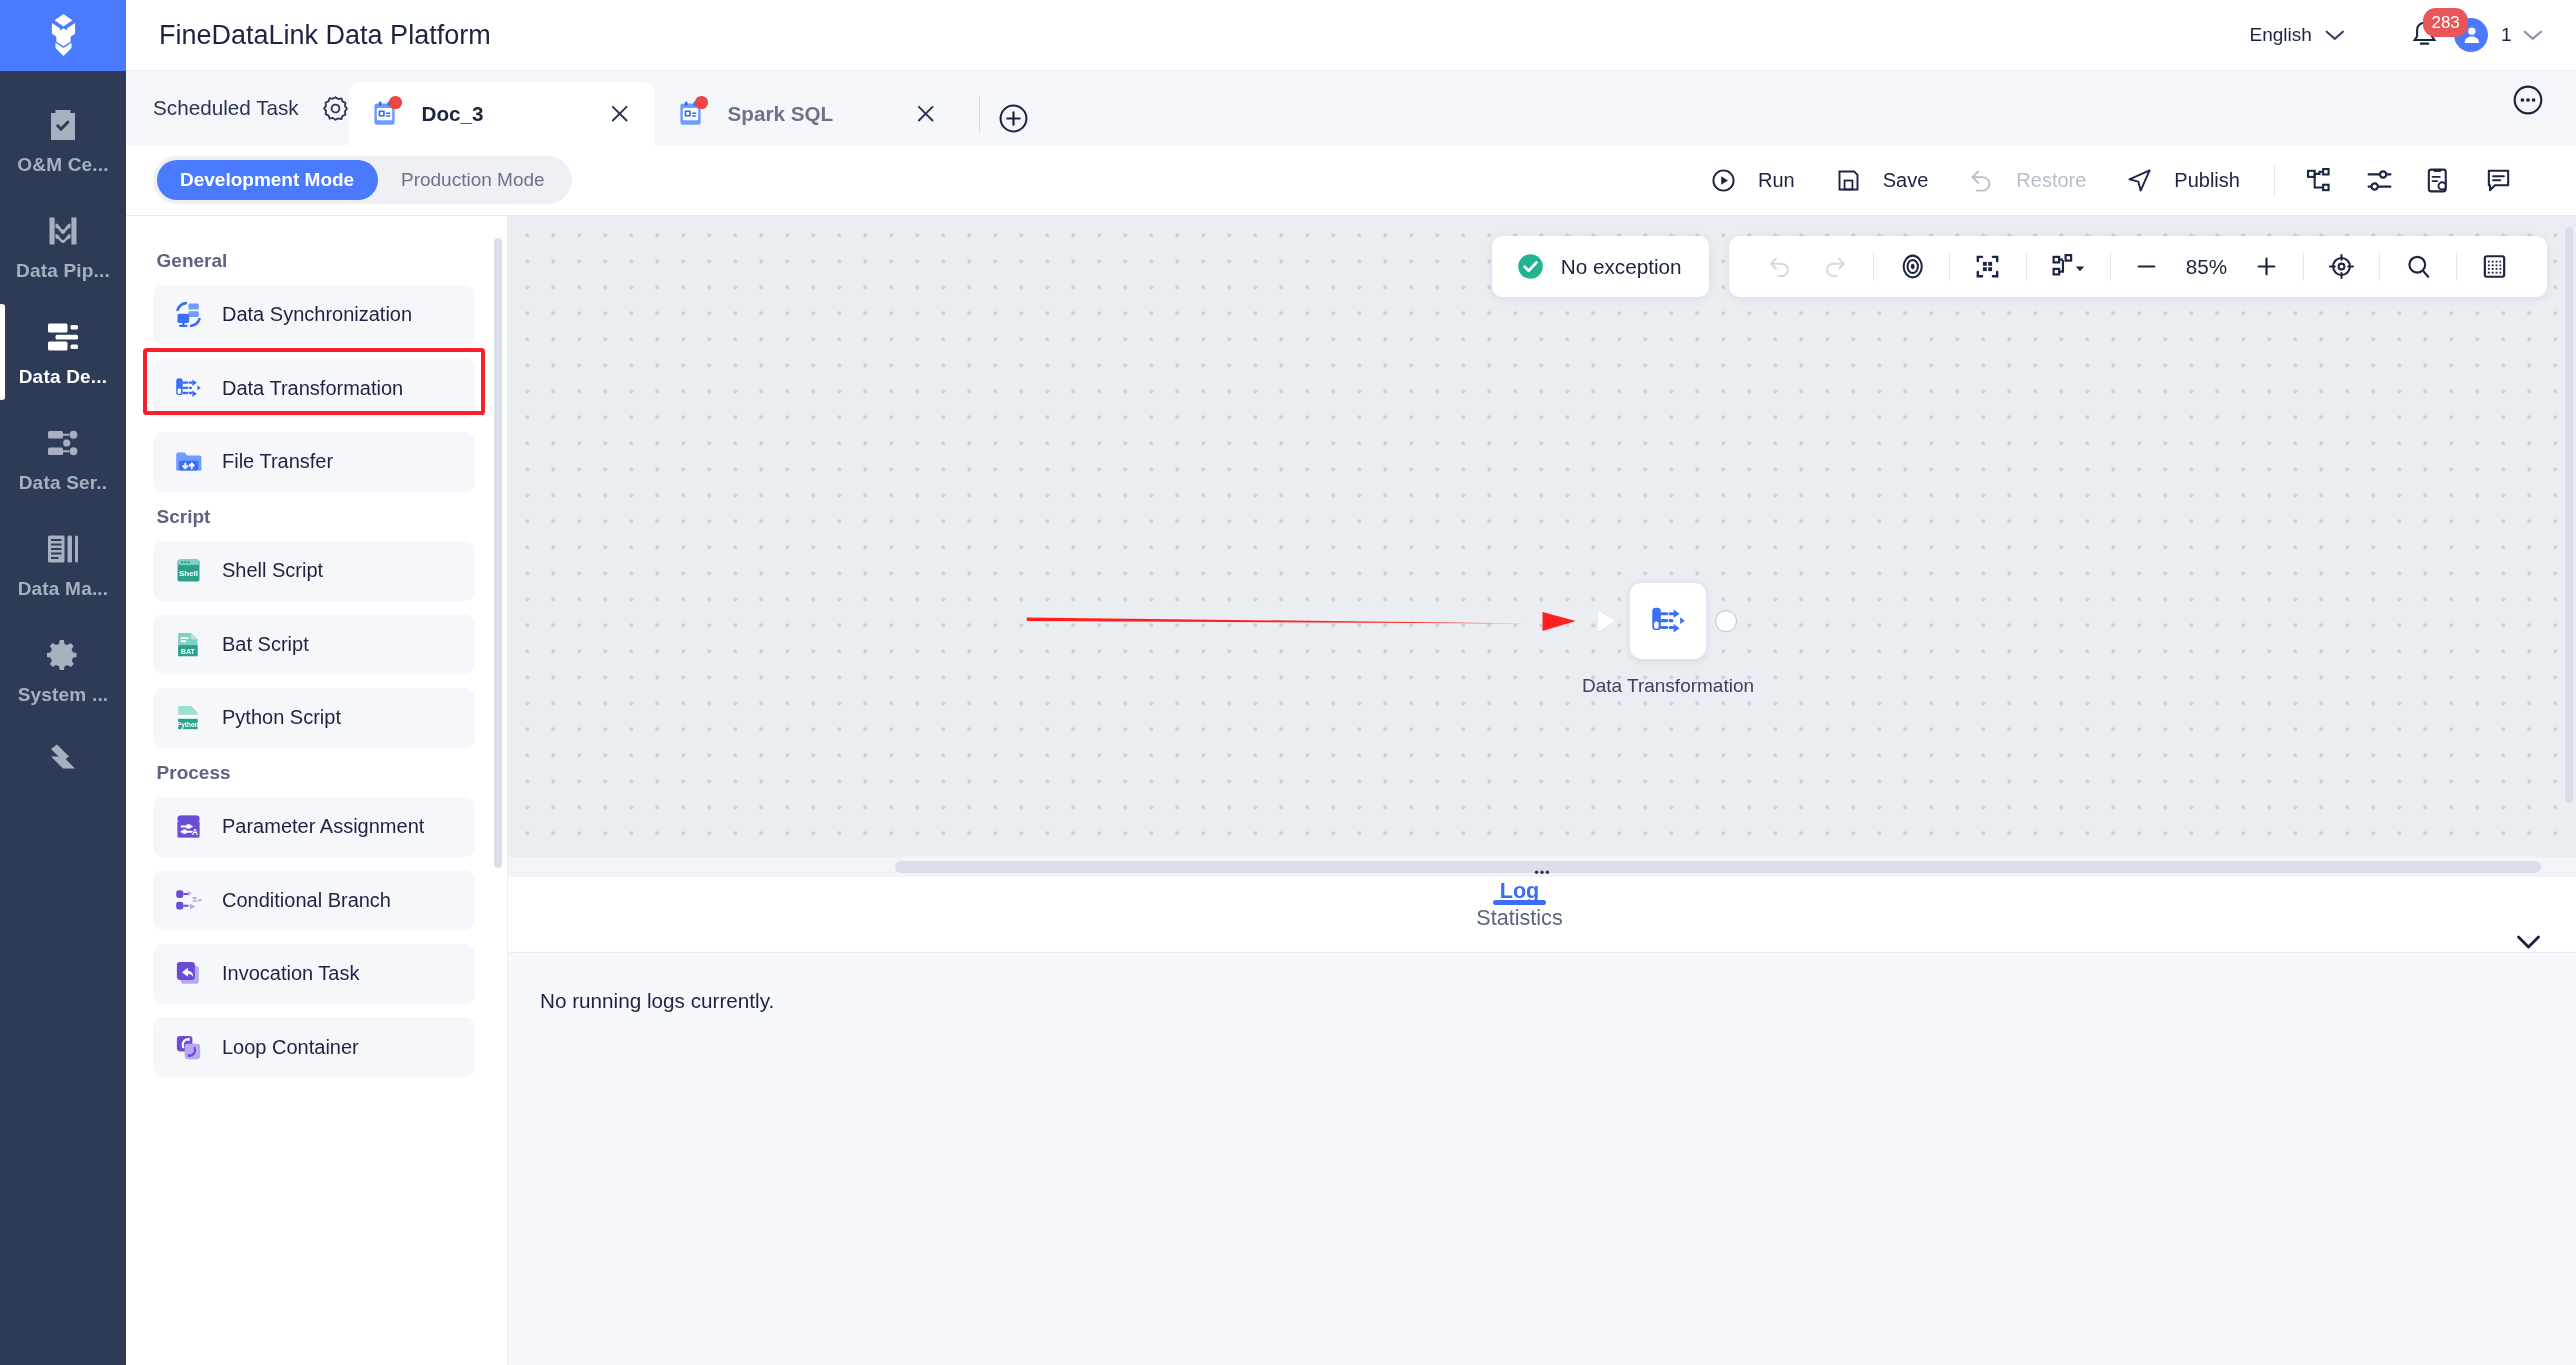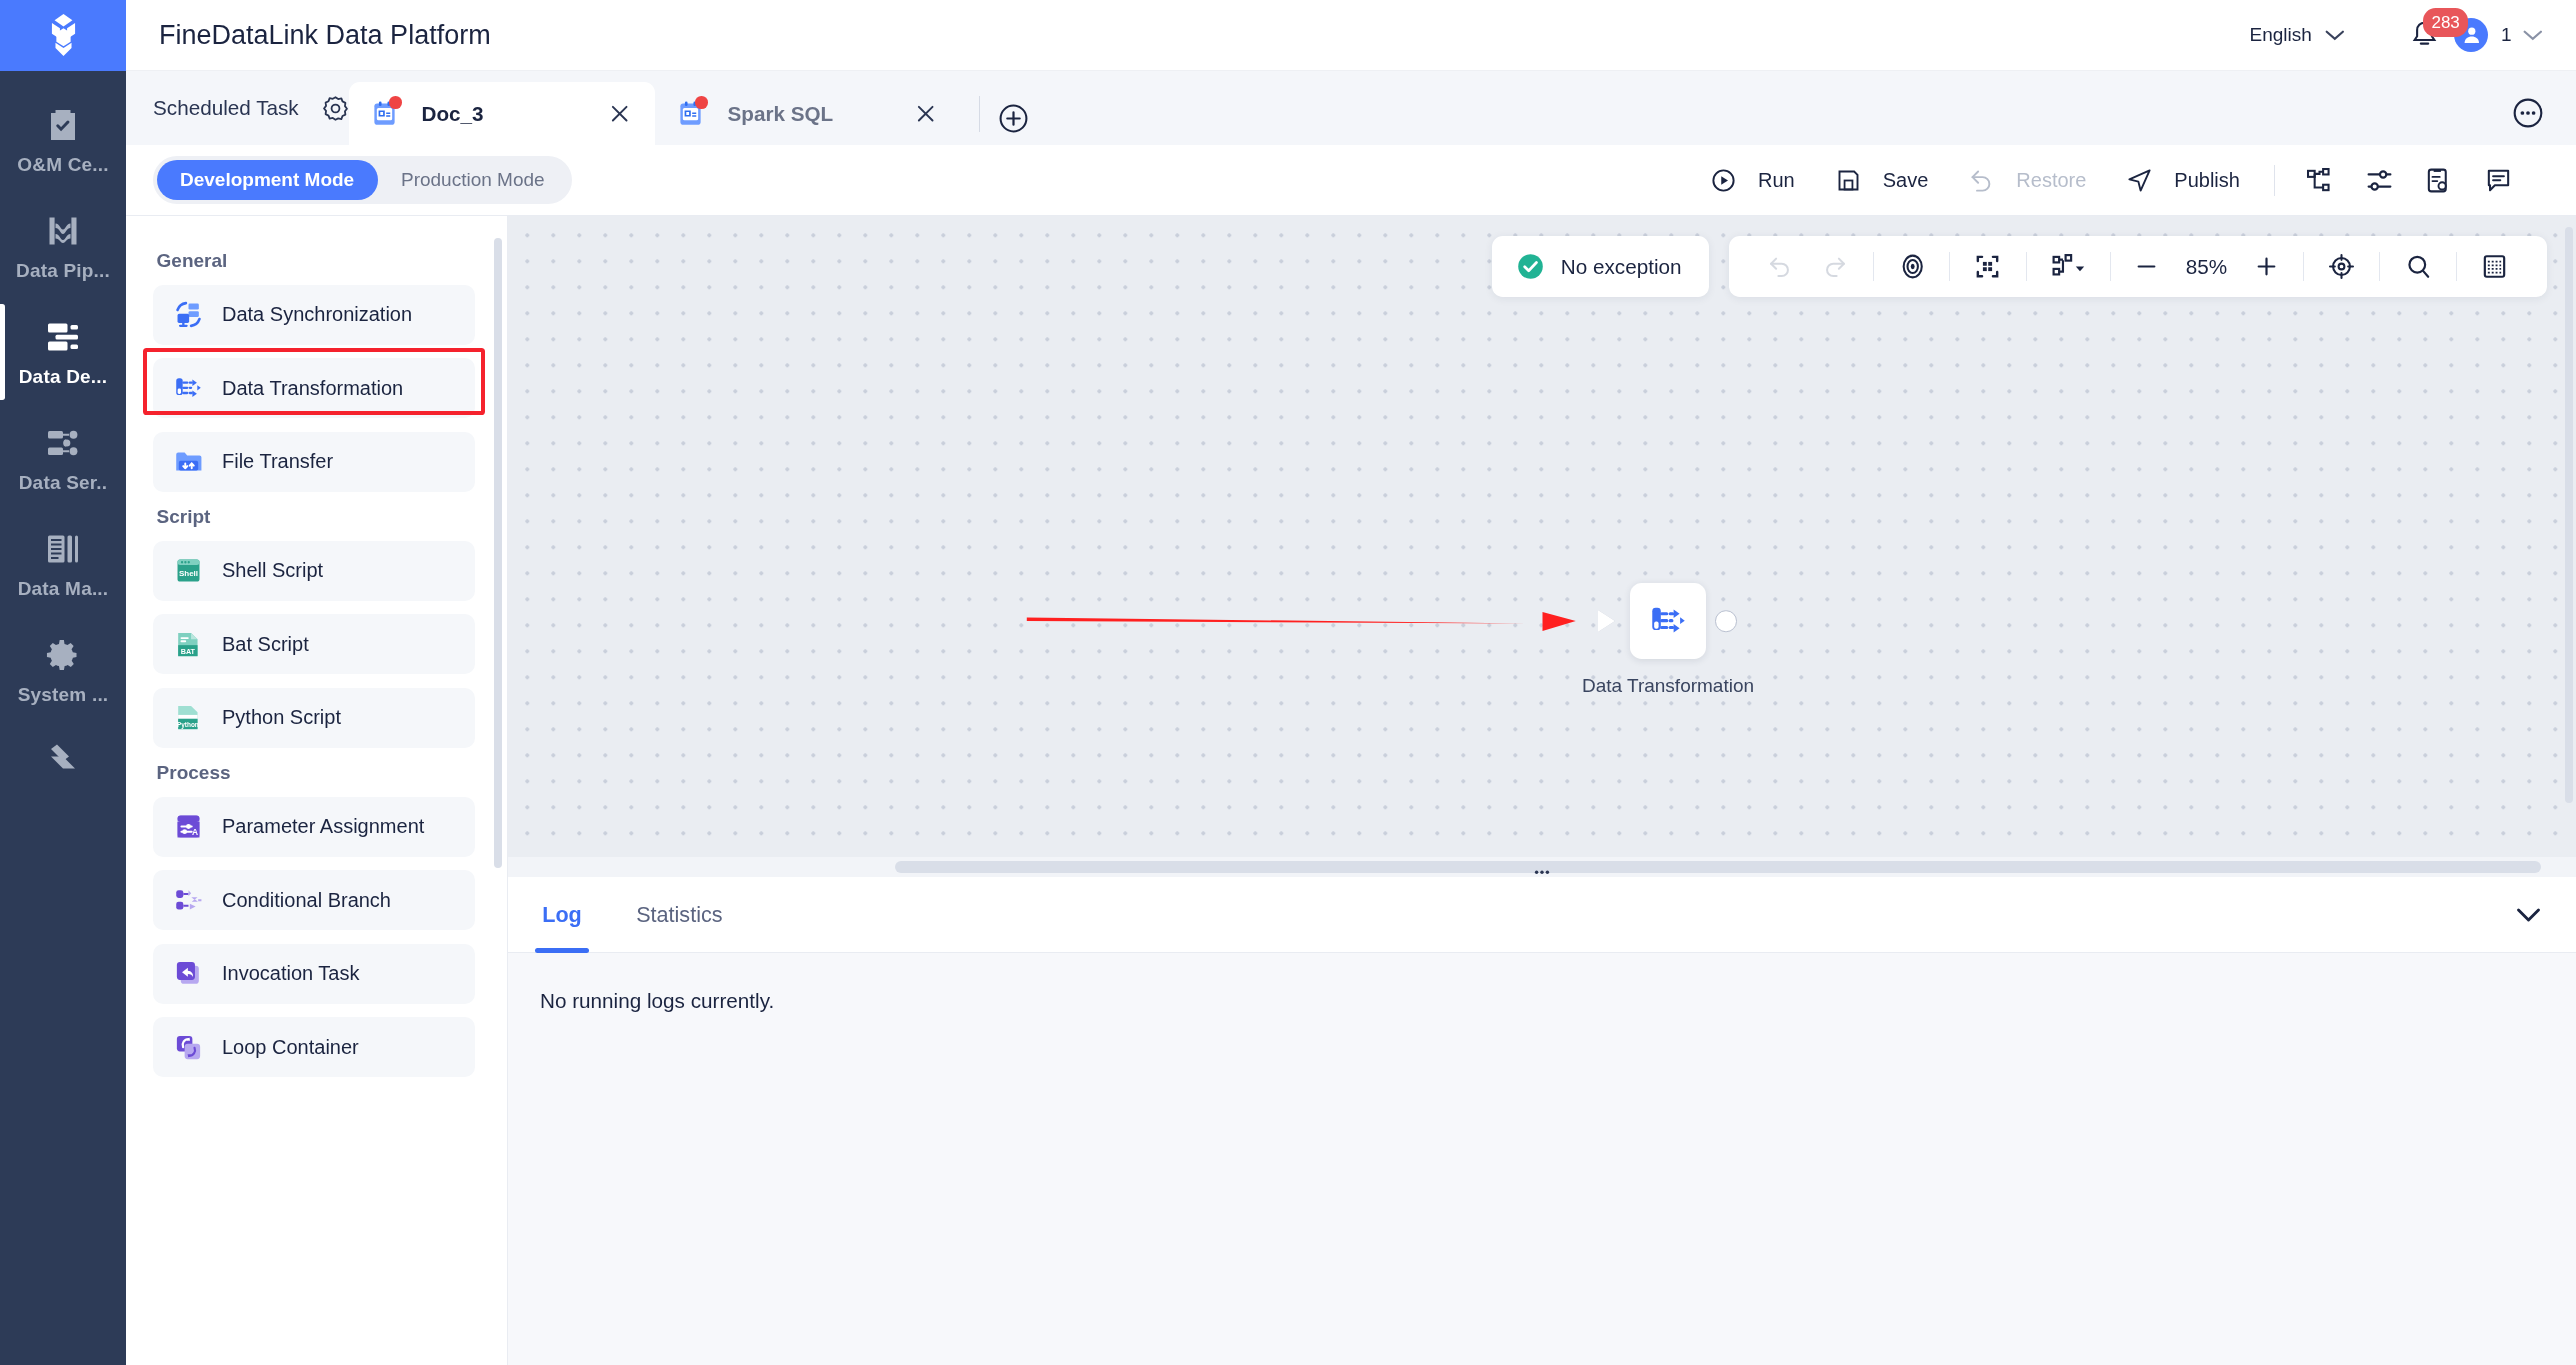--- a/index.html
+++ b/index.html
@@ -55,21 +55,21 @@
   }
   .avatar {
     width: 34px; height: 34px; border-radius: 50%; background: #4a7afe;
     display: flex; align-items: center; justify-content: center; margin-left: 14.4px; cursor: pointer;
   }
   .user-name { font-size: 19px; color: #1b2440; margin-left: 12.6px; }
   .user-caret { margin-left: 10.8px; cursor: pointer; }
 
   
   .tabstrip {
-    height: 74px; background: #f4f6fa; display: flex; align-items: flex-end;
+    height: 74px; background: #f4f6fa; display: flex; align-items: center;
     position: relative; flex: 0 0 74px;
   }
   .sched {
     display: flex; align-items: center; height: 74px; padding: 0 0 0 27px; gap: 23.4px;
   }
   .sched-label { font-size: 20.7px; color: #2a3552; cursor: pointer; }
   .tabs { display: flex; align-items: flex-end; height: 74px; }
   .tab {
     height: 63px; display: flex; align-items: center; gap: 24px;
     padding: 0 23.4px 0 23.4px; min-width: 306px; cursor: pointer;
@@ -199,21 +199,21 @@
   }
   .vscroll {
     position: absolute; right: 2.7px; top: 10.8px; width: 8px; height: 576px;
     background: #d9dee8; border-radius: 5.4px;
   }
 
   
   .bottom { flex: 1; background: #ffffff; display: flex; flex-direction: column; min-height: 0; }
   .bottom-tabs {
     height: 76px; display: flex; align-items: center; padding: 0 32px 0 27px;
-    border-bottom: 0.9px solid #e9ecf2; position: relative;
+    border-bottom: 0.9px solid #e9ecf2; position: relative; flex-direction: column;
   }
   .btab {
     font-size: 21.6px; color: #5b6480; padding: 0 7.2px; margin-right: 40px; cursor: pointer;
     height: 76px; display: flex; align-items: center; position: relative;
   }
   .btab.active { color: #3b6ef5; font-weight: 700; }
   .btab.active::after {
     content: ""; position: absolute; left: 0; right: 0; bottom: 0; height: 4.5px; background: #3b6ef5; border-radius: 2.7px;
   }
   .collapse-btn { margin-left: auto; cursor: pointer; display: flex; align-items: center; }

